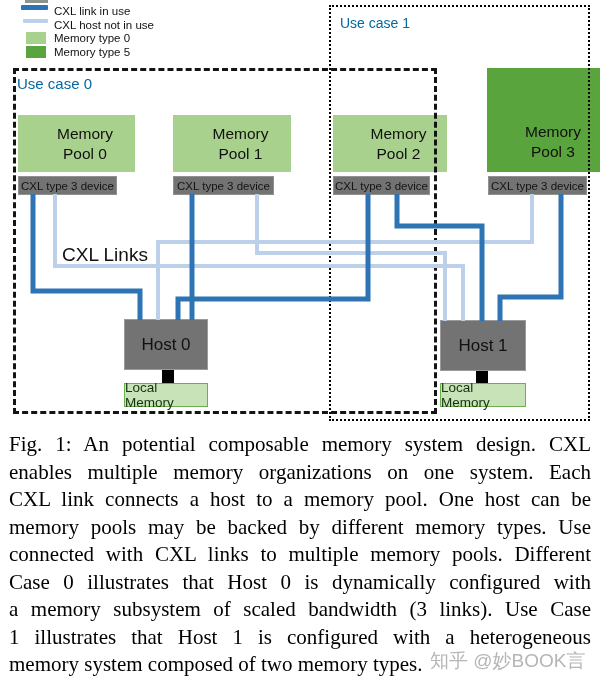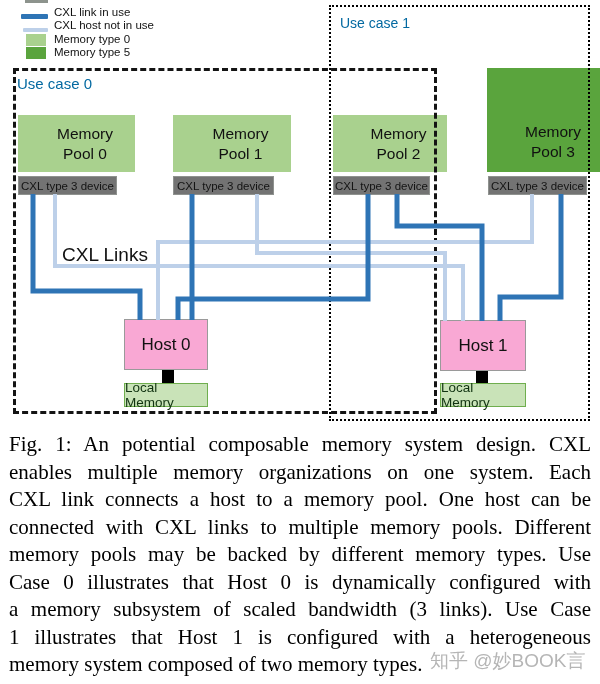--- a/index.html
+++ b/index.html
@@ -3,21 +3,21 @@
 <meta charset="utf-8">
 <style>
   html,body{margin:0;padding:0;background:#fff;}
   #page{position:relative;width:600px;height:684px;background:#ffffff;overflow:hidden;
         font-family:"Liberation Sans",sans-serif;color:#1a1a1a;}
   
   #diagram{position:absolute;left:0;top:0;width:600px;height:430px;}
   .artifact{position:absolute;left:25px;top:0;width:23px;height:3px;background:#8d938d;}
   
   #legend{position:absolute;left:21px;top:5px;}
-  .leg-row{display:flex;align-items:flex-end;height:13.5px;}
+  .leg-row{display:flex;align-items:flex-start;height:13.5px;}
   .leg-swatch-line{width:27px;height:5px;margin-right:6px;border-radius:1px;}
   .leg-swatch-line.thin{width:25px;height:4px;margin-left:2px;}
   .leg-swatch-box{width:20px;height:12px;margin:0 8px 0 5px;}
   .leg-label{font-size:11.5px;line-height:13px;color:#111;}
   
   .usecase{position:absolute;background:transparent;pointer-events:none;z-index:20;}
   #usecase0{left:13px;top:68px;width:418px;height:340px;border:3px dashed #141414;}
   #usecase1{left:329px;top:5px;width:257px;height:412px;border:2.5px dotted #000;}
   .usecase-label{position:absolute;font-size:15px;color:#0369a1;}
   #usecase0 .usecase-label{left:1px;top:4px;}
@@ -31,21 +31,21 @@
   #pool3{left:487px;top:68px;width:98px;height:104px;align-items:flex-end;padding-bottom:0;}
   #pool3 .pool-title{margin-bottom:10px;}
   .device{position:absolute;top:176px;height:19px;z-index:10;background:#737373;
           border:1px solid #8f928f;box-sizing:border-box;display:flex;align-items:center;
           justify-content:center;font-size:11.5px;color:#141414;}
   #device0{left:18px;width:99px;}
   #device1{left:173px;width:101px;}
   #device2{left:333px;width:97px;}
   #device3{left:488px;width:99px;}
   
-  .host{position:absolute;z-index:10;background:#f9a8d4;border:1.5px solid #9a9a9a;
+  .host{position:absolute;z-index:10;background:#737373;border:1.5px solid #9a9a9a;
         box-sizing:border-box;display:flex;align-items:center;justify-content:center;
         font-size:17px;color:#111;}
   #host0{left:124px;top:319px;width:84px;height:51px;}
   #host1{left:440px;top:320px;width:86px;height:51px;}
   .connector{position:absolute;z-index:10;background:#000;width:12px;height:13px;}
   #conn0{left:162px;top:370px;}
   #conn1{left:476px;top:371px;}
   .localmem{position:absolute;z-index:10;border:1.5px solid #6fae4e;box-sizing:border-box;
             display:flex;align-items:center;justify-content:center;font-size:13.5px;color:#113311;}
   #localmem0{left:124px;top:383px;width:84px;height:24px;}
@@ -139,22 +139,22 @@
         <polyline points="368,194 368,299 178,299 178,320" fill="none" stroke="#2e74b5" stroke-width="5"></polyline>
         <polyline points="397,194 397,226 482,226 482,321" fill="none" stroke="#2e74b5" stroke-width="5"></polyline>
         <polyline points="561,194 561,297 500,297 500,321" fill="none" stroke="#2e74b5" stroke-width="5"></polyline>
       </svg>
   </div>
 
   <div id="caption">
     <div class="cap-line">Fig. 1: An potential composable memory system design. CXL</div>
     <div class="cap-line">enables multiple memory organizations on one system. Each</div>
     <div class="cap-line">CXL link connects a host to a memory pool. One host can be</div>
+    <div class="cap-line">memory pools may be backed by different memory types. Use</div>
     <div class="cap-line">connected with CXL links to multiple memory pools. Different</div>
-    <div class="cap-line">memory pools may be backed by different memory types. Use</div>
     <div class="cap-line">Case 0 illustrates that Host 0 is dynamically configured with</div>
     <div class="cap-line">a memory subsystem of scaled bandwidth (3 links). Use Case</div>
     <div class="cap-line">1 illustrates that Host 1 is configured with a heterogeneous</div>
     <div class="cap-line last">memory system composed of two memory types.</div>
   </div>
 
   <div id="watermark">知乎 @妙BOOK言</div>
 </div>
 
 </body></html>

